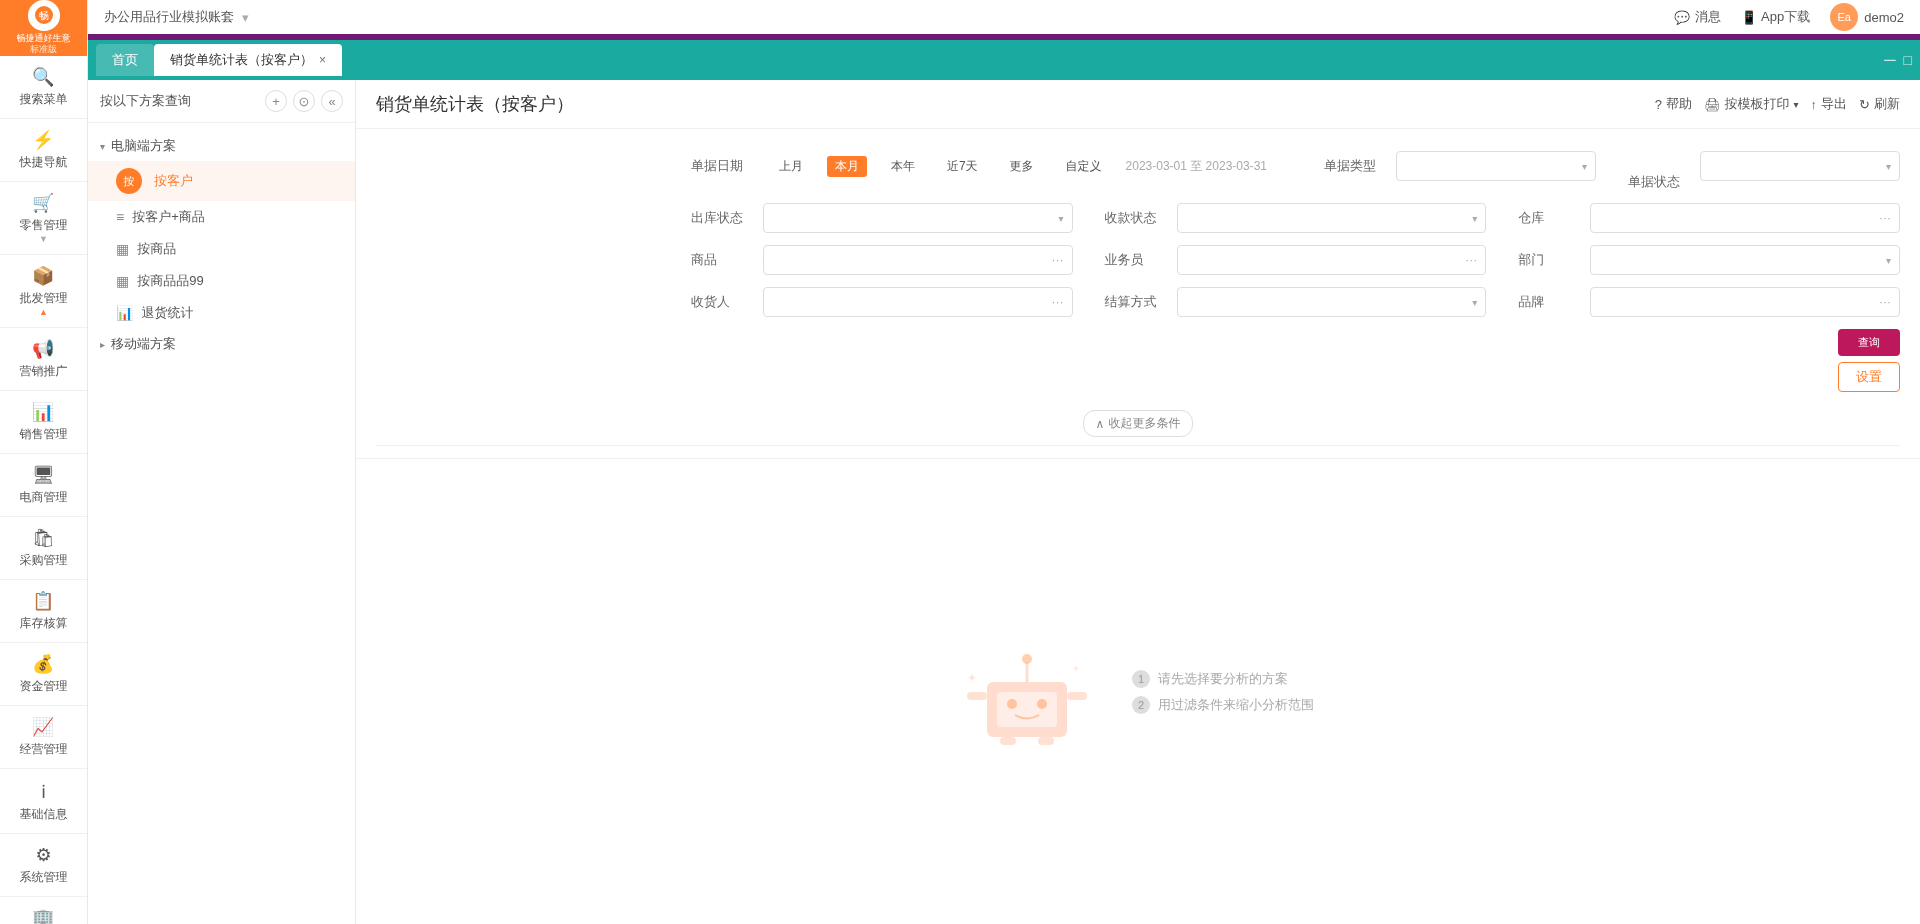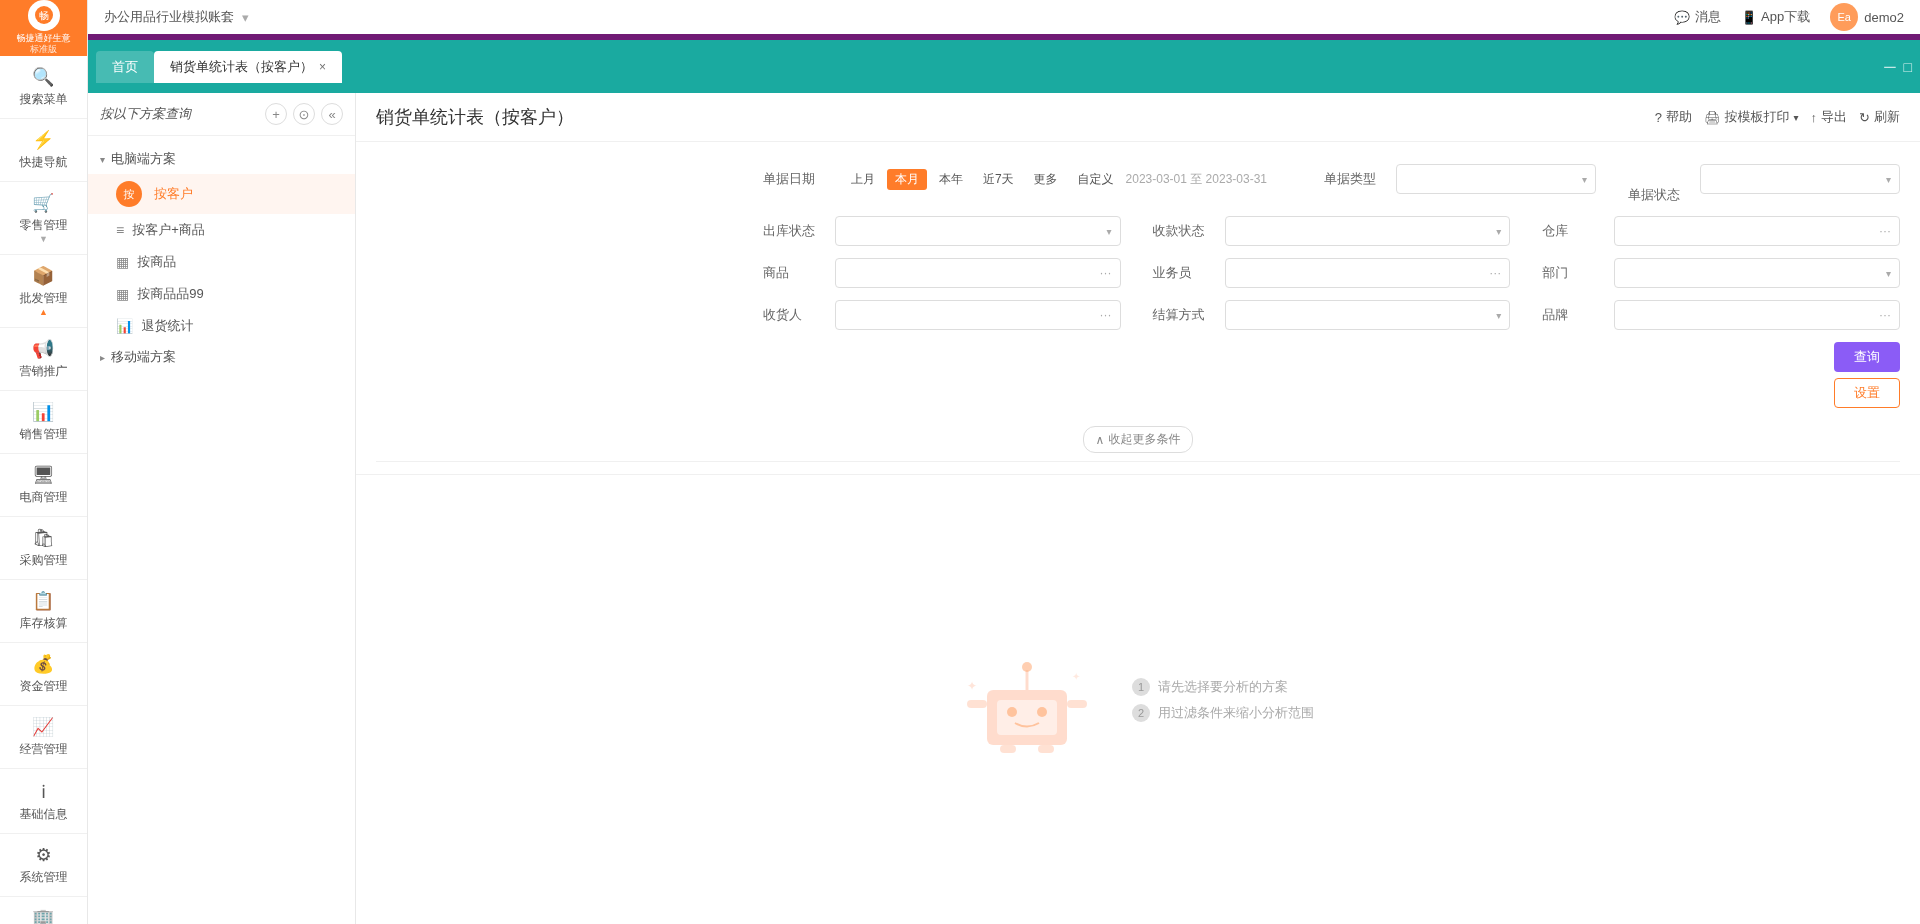--- a/index.html
+++ b/index.html
@@ -96,21 +96,21 @@
       background: #ff9c5a;
       display: flex;
       align-items: center;
       justify-content: center;
       color: #fff;
       font-size: 11px;
     }
 
     
     .tab-bar {
-      height: 53px;
+      height: 40px;
       background: #1aaaa0;
       display: flex;
       align-items: center;
       flex-shrink: 0;
       padding: 0 8px;
     }
     .tab-item {
       height: 32px;
       padding: 0 16px;
       display: flex;
@@ -156,21 +156,21 @@
     }
     .left-panel-header {
       padding: 10px 12px;
       display: flex;
       align-items: center;
       justify-content: space-between;
       border-bottom: 1px solid #f0f0f0;
       color: #555;
       font-size: 13px;
     }
-    .left-panel-header-title { font-weight: 500; font-style: italic; }
+    .left-panel-header-title { font-weight: 500; }
     .left-panel-header-actions {
       display: flex;
       align-items: center;
       gap: 6px;
     }
     .icon-btn {
       width: 22px;
       height: 22px;
       border-radius: 50%;
       border: 1px solid #ddd;
@@ -288,45 +288,45 @@
       justify-content: space-between;
       cursor: pointer;
       position: relative;
     }
     .filter-input .dropdown-arrow { color: #aaa; font-size: 10px; }
     .filter-input .more-btn { color: #aaa; font-size: 12px; }
 
     .date-quick-buttons {
       display: flex;
       align-items: center;
-      gap: 4px;
+      gap: 16px;
       margin: 0 8px;
     }
     .date-qbtn {
       padding: 2px 8px;
       border-radius: 3px;
       font-size: 12px;
       cursor: pointer;
       color: #555;
     }
     .date-qbtn.active {
       background: #ff7c29;
       color: #fff;
       border-radius: 3px;
     }
     .date-range-text { color: #aaa; font-size: 12px; }
 
     .btn-query {
-      background: #8b5cf6;
+      background: #be185d;
       color: #fff;
       border: none;
       border-radius: 4px;
       padding: 6px 20px;
       cursor: pointer;
-      font-size: 13px;
+      font-size: 11px;
       white-space: nowrap;
     }
     .btn-settings {
       background: #fff;
       color: #ff7c29;
       border: 1px solid #ff7c29;
       border-radius: 4px;
       padding: 5px 16px;
       cursor: pointer;
       font-size: 13px;

